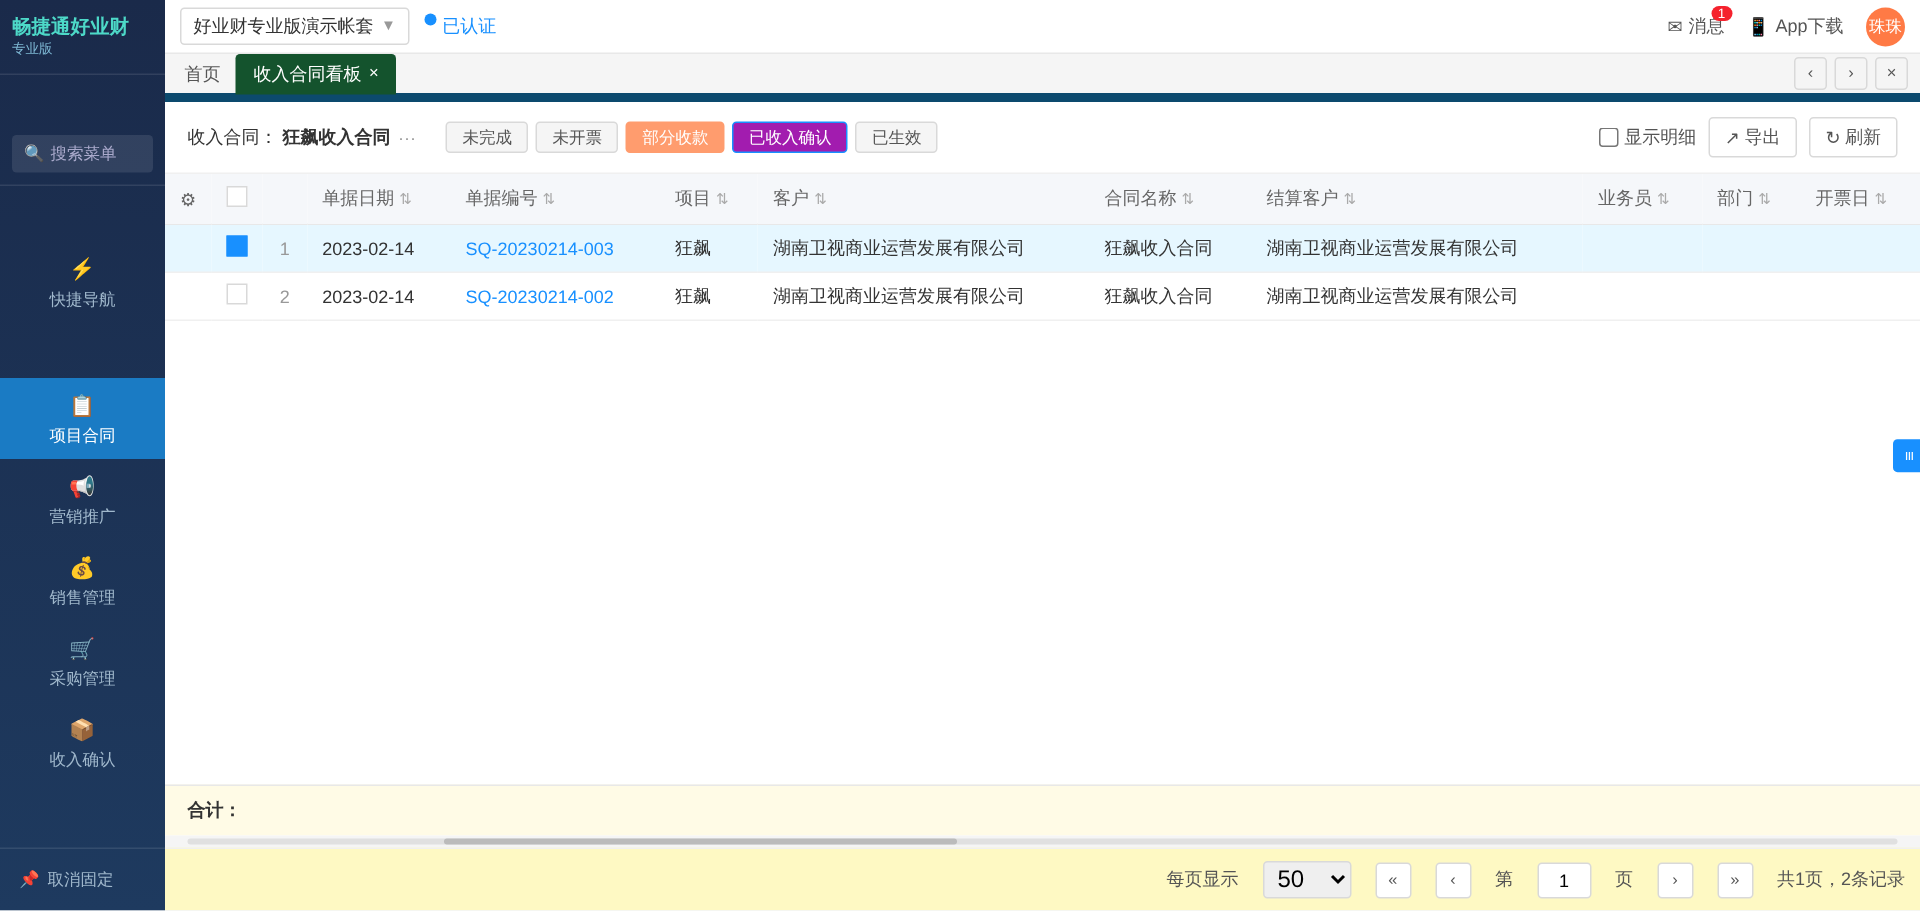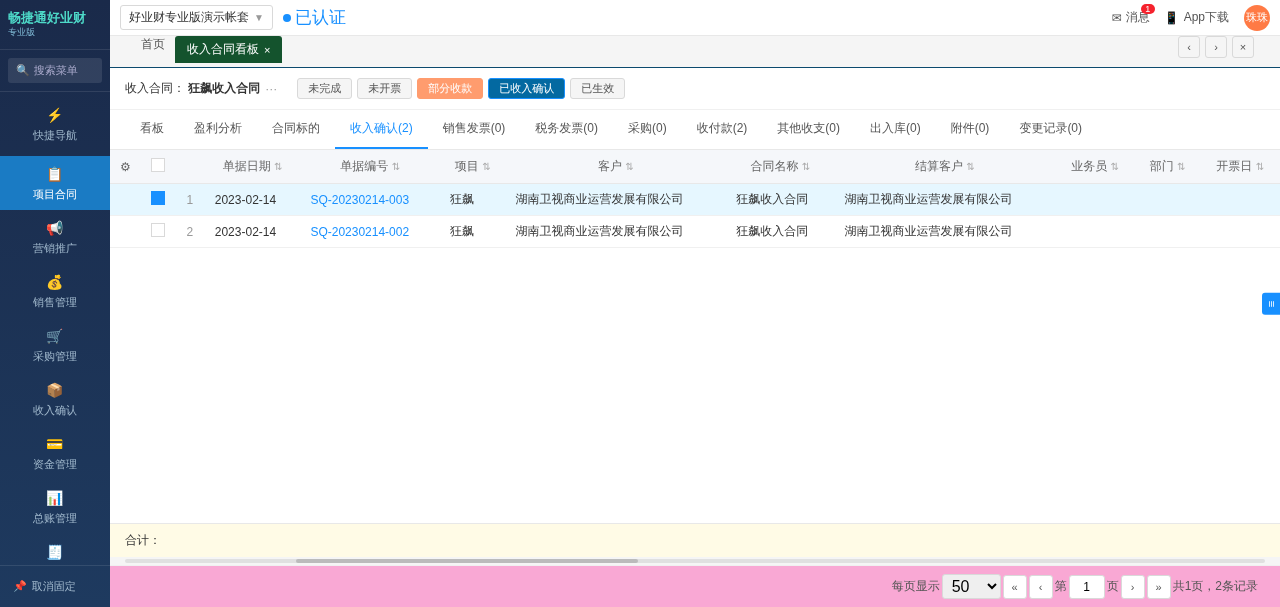--- a/index.html
+++ b/index.html
@@ -1,19 +1,19 @@
 <!DOCTYPE html>
 <html><head>
   <meta charset="utf-8">
   <style>
     * { box-sizing: border-box; margin: 0; padding: 0; }
     body { font-family: 'Microsoft YaHei', sans-serif; font-size: 12px; background: #f0f2f5; color: #333; display: flex; height: 607px; overflow: hidden; }
 
     
-    .sidebar { width: 110px; background: linear-gradient(180deg, #1a2a4a 0%, #1e3a5f 100%); display: flex; flex-direction: column; height: 100%; flex-shrink: 0; }
+    .sidebar { width: 110px; background: linear-gradient(180deg, #1a2a4a 0%, #1e3a5f 100%); display: flex; flex-direction: column; height: 100%; flex-shrink: 0; gap: 32px; }
     .sidebar-logo { padding: 10px 8px; border-bottom: 1px solid rgba(255,255,255,0.1); display: flex; align-items: center; gap: 5px; }
     .sidebar-logo-text { color: #4dd9c8; font-size: 13px; font-weight: bold; line-height: 1.2; }
     .sidebar-logo-sub { color: #7eb8d4; font-size: 9px; }
     .sidebar-search { padding: 8px; border-bottom: 1px solid rgba(255,255,255,0.1); }
     .sidebar-search-btn { width: 100%; background: rgba(255,255,255,0.1); border: none; color: #aac; border-radius: 3px; padding: 5px 8px; font-size: 11px; cursor: pointer; display: flex; align-items: center; gap: 4px; }
     .sidebar-nav-section { padding: 5px 0; }
     .sidebar-nav-item { display: flex; flex-direction: column; align-items: center; padding: 8px 4px; cursor: pointer; color: #a0b8cc; font-size: 11px; gap: 3px; transition: background 0.2s; }
     .sidebar-nav-item .icon { width: 20px; height: 20px; display: flex; align-items: center; justify-content: center; font-size: 14px; }
     .sidebar-scroll { overflow-y: auto; flex: 1; }
     .sidebar-scroll::-webkit-scrollbar { width: 3px; }
@@ -22,29 +22,29 @@
     .sidebar-bottom-item { display: flex; align-items: center; gap: 5px; color: #a0b8cc; font-size: 11px; padding: 5px; cursor: pointer; }
 
     
     .main { flex: 1; display: flex; flex-direction: column; overflow: hidden; }
 
     
     .topbar { background: #fff; height: 36px; display: flex; align-items: center; padding: 0 10px; border-bottom: 1px solid #e8e8e8; gap: 10px; }
     .topbar-selector { display: flex; align-items: center; gap: 5px; border: 1px solid #d9d9d9; border-radius: 3px; padding: 3px 8px; font-size: 12px; cursor: pointer; background: #fff; }
     .topbar-selector-text { color: #333; }
     .topbar-selector-arrow { color: #999; font-size: 10px; }
-    .topbar-certified { display: flex; align-items: center; gap: 4px; color: #1890ff; font-size: 17px; }
+    .topbar-certified { display: flex; align-items: flex-start; gap: 4px; color: #1890ff; font-size: 12px; }
     .topbar-certified-dot { width: 8px; height: 8px; background: #1890ff; border-radius: 50%; }
     .topbar-right { margin-left: auto; display: flex; align-items: center; gap: 15px; }
     .topbar-action { display: flex; align-items: center; gap: 4px; color: #555; cursor: pointer; font-size: 12px; position: relative; }
     .topbar-badge { position: absolute; top: -5px; right: -5px; background: #f5222d; color: #fff; border-radius: 8px; font-size: 9px; padding: 0 4px; min-width: 14px; text-align: center; }
     .topbar-avatar { width: 26px; height: 26px; background: #ff7a45; border-radius: 50%; display: flex; align-items: center; justify-content: center; color: #fff; font-size: 11px; }
 
     
-    .tabbar { background: #f5f5f5; height: 32px; display: flex; align-items: flex-start; padding: 0 26px; border-bottom: 1px solid #0c4a6e; gap: 5px; }
+    .tabbar { background: #f5f5f5; height: 32px; display: flex; align-items: center; padding: 0 8px; border-bottom: 6px solid #0c4a6e; gap: 5px; }
     .tabbar-home { color: #555; font-size: 12px; cursor: pointer; padding: 0 5px; }
     .tabbar-tab { display: flex; align-items: center; gap: 5px; background: #14532d; color: #fff; border-radius: 3px 3px 0 0; padding: 5px 12px; font-size: 12px; cursor: pointer; }
     .tabbar-tab-close { cursor: pointer; font-size: 11px; }
     .tabbar-nav { margin-left: auto; display: flex; gap: 5px; }
     .tabbar-nav-btn { background: none; border: 1px solid #d9d9d9; border-radius: 3px; width: 22px; height: 22px; cursor: pointer; display: flex; align-items: center; justify-content: center; color: #555; font-size: 11px; }
 
     
     .content { flex: 1; background: #fff; overflow: hidden; display: flex; flex-direction: column; }
     .content-header { padding: 10px 15px; border-bottom: 1px solid #f0f0f0; display: flex; align-items: center; }
     .content-title-more { color: #999; cursor: pointer; margin-left: 5px; }
@@ -59,37 +59,37 @@
     .inner-tabs { display: flex; border-bottom: 1px solid #e8e8e8; padding: 0 15px; background: #fff; }
     .inner-tab { padding: 10px 15px; font-size: 12px; cursor: pointer; color: #555; border-bottom: 2px solid transparent; white-space: nowrap; }
     .inner-tab.active { color: #1890ff; border-bottom: 2px solid #1890ff; }
 
     
     .table-container { flex: 1; overflow: auto; }
     .table-container::-webkit-scrollbar { height: 6px; width: 6px; }
     .table-container::-webkit-scrollbar-thumb { background: #ccc; border-radius: 3px; }
     table { width: 100%; border-collapse: collapse; font-size: 12px; }
     thead tr { background: #f5f7fa; }
-    thead th { padding: 8px 10px; text-align: center; color: #666; font-weight: normal; border-bottom: 1px solid #e8e8e8; white-space: nowrap; position: sticky; top: 0; background: #f5f7fa; z-index: 1; }
+    thead th { padding: 8px 10px; text-align: left; color: #666; font-weight: normal; border-bottom: 1px solid #e8e8e8; white-space: nowrap; position: sticky; top: 0; background: #f5f7fa; z-index: 1; }
     thead th .sort-icon { color: #aaa; font-size: 10px; cursor: pointer; }
     tbody tr { border-bottom: 1px solid #f0f0f0; }
     tbody tr.selected { background: #e6f7ff; }
     tbody td { padding: 7px 10px; color: #333; white-space: nowrap; }
     .row-num { color: #999; text-align: center; width: 30px; }
     .link-cell { color: #1890ff; cursor: pointer; }
     .settings-col { width: 30px; text-align: center; }
     .checkbox-col { width: 30px; text-align: center; }
     .checkbox-cell { width: 14px; height: 14px; border: 1px solid #d9d9d9; display: inline-block; cursor: pointer; background: #fff; }
 
     
     .total-row { background: #fffbe6; border-top: 1px solid #e8e8e8; padding: 8px 15px; display: flex; align-items: center; gap: 15px; font-size: 12px; }
-    .total-label { color: #333; font-weight: normal; }
-
-    
-    .pagination { display: flex; align-items: center; justify-content: flex-end; padding: 8px 22px; background: #f9a8d4; border-top: 1px solid #f0f0f0; gap: 2px; font-size: 12px; color: #555; }
+    .total-label { color: #333; font-weight: bold; }
+
+    
+    .pagination { display: flex; align-items: center; justify-content: flex-end; padding: 8px 10px; background: #fef9c3; border-top: 1px solid #f0f0f0; gap: 16px; font-size: 12px; color: #555; }
     .page-size-select { border: 1px solid #d9d9d9; border-radius: 3px; padding: 2px 5px; font-size: 16px; }
     .page-btn { border: 1px solid #d9d9d9; border-radius: 3px; width: 24px; height: 24px; cursor: pointer; background: #fff; display: flex; align-items: center; justify-content: center; color: #555; font-size: 11px; }
     .page-input { border: 1px solid #d9d9d9; border-radius: 3px; width: 36px; height: 24px; text-align: center; font-size: 12px; }
 
     
     .right-action { position: fixed; right: 0; top: 50%; transform: translateY(-50%); background: #1890ff; color: #fff; width: 20px; border-radius: 3px 0 0 3px; padding: 8px 3px; writing-mode: vertical-rl; font-size: 11px; cursor: pointer; }
 
     
     .table-scrollbar { height: 8px; background: #f5f5f5; padding: 2px 15px; }
     .scrollbar-track { background: #e0e0e0; border-radius: 4px; height: 4px; position: relative; }
@@ -205,39 +205,39 @@
     <div class="content-header">
       <div>
         <span>收入合同：</span>
         <span style="font-weight:bold;">狂飙收入合同</span>
       </div>
       <span class="content-title-more">···</span>
       <div class="status-btns">
         <button class="status-btn">未完成</button>
         <button class="status-btn">未开票</button>
         <button class="status-btn active">部分收款</button>
-        <button class="status-btn" style="background:#0369a1;border-color:#1890ff;color:#fff;">已收入确认</button>
+        <button class="status-btn" style="background:#a21caf;border-color:#1890ff;color:#fff;">已收入确认</button>
         <button class="status-btn">已生效</button>
       </div>
-    </div>
-
-    <div class="inner-tabs">
-      <div class="inner-tab">看板</div>
-      <div class="inner-tab">盈利分析</div>
-      <div class="inner-tab">合同标的</div>
-      <div class="inner-tab active">收入确认(2)</div>
-      <div class="inner-tab">销售发票(0)</div>
-      <div class="inner-tab">税务发票(0)</div>
-      <div class="inner-tab">采购(0)</div>
-      <div class="inner-tab">收付款(2)</div>
-      <div class="inner-tab">其他收支(0)</div>
-      <div class="inner-tab">出入库(0)</div>
-      <div class="inner-tab">附件(0)</div>
-      <div class="inner-tab">变更记录(0)</div>
-    </div>
+      <div class="content-actions">
+        <div class="show-detail-check">
+          <input type="checkbox" style="">
+          <span>显示明细</span>
+        </div>
+        <button class="action-btn">
+          <span>↗</span>
+          <span>导出</span>
+        </button>
+        <button class="action-btn">
+          <span>↻</span>
+          <span>刷新</span>
+        </button>
+      </div>
+    </div>
+
 
     <div class="table-container">
       <table>
         <thead>
           <tr>
             <th class="settings-col">
               <span>⚙</span>
             </th>
             <th class="checkbox-col">
               <span class="checkbox-cell"></span>

